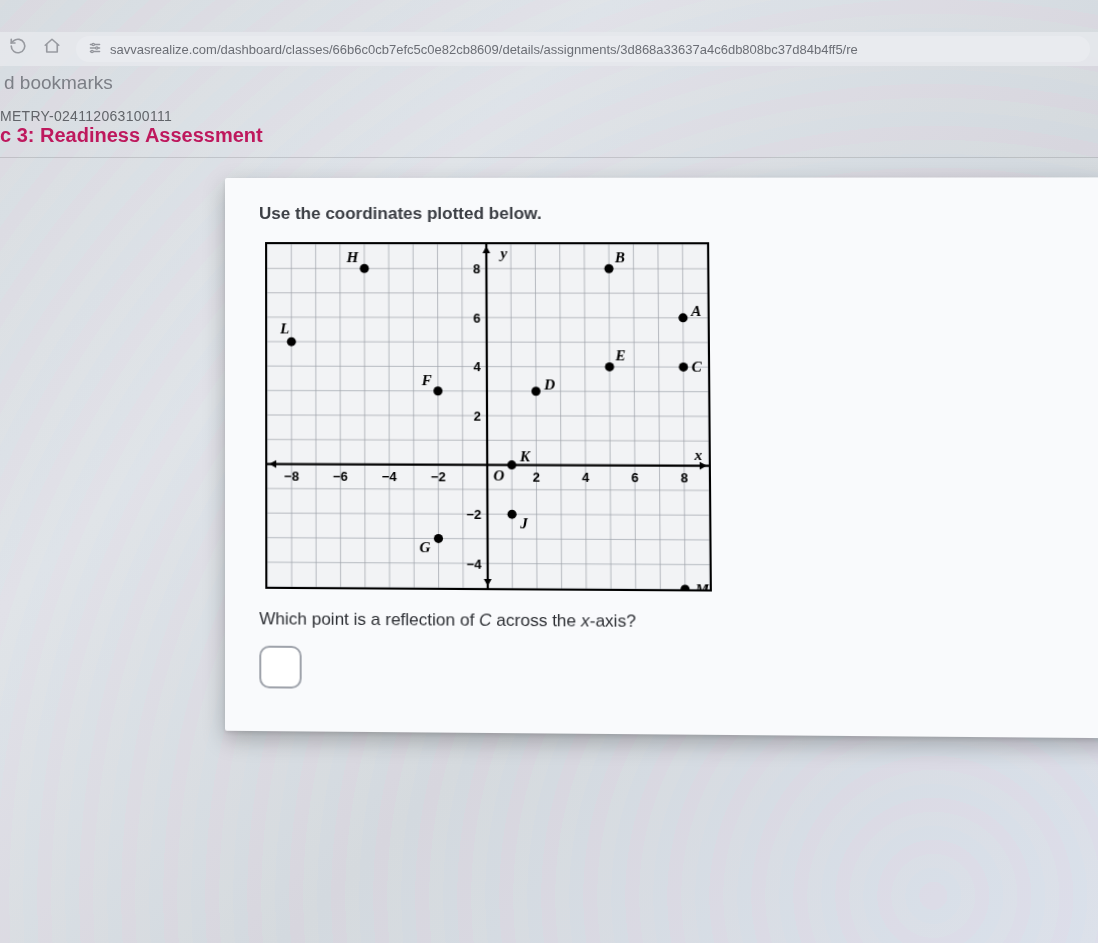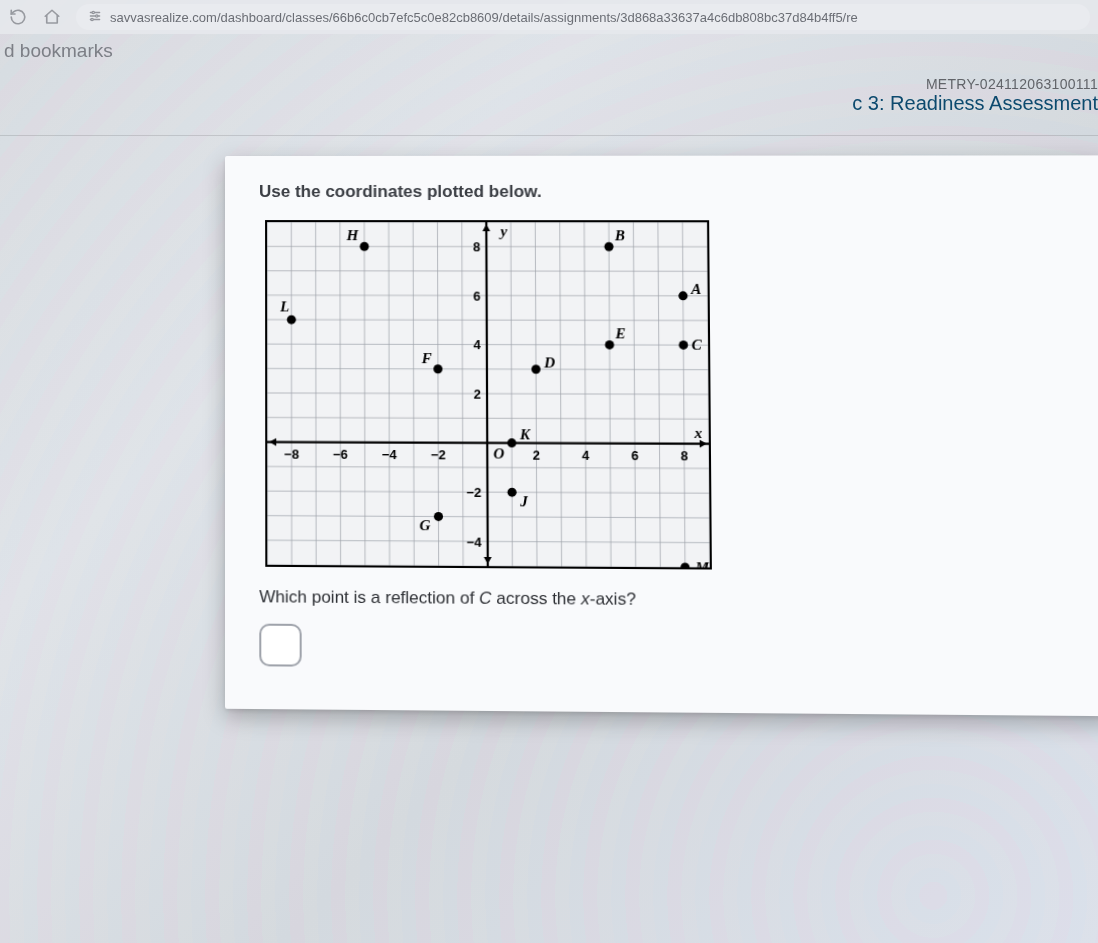--- a/index.html
+++ b/index.html
@@ -15,27 +15,27 @@
     position: absolute;
     inset: 0;
     background:
       repeating-radial-gradient(circle at 85% 95%, rgba(255,0,120,0.05) 0 14px, rgba(0,200,255,0.05) 14px 28px, rgba(180,255,120,0.05) 28px 42px);
     mix-blend-mode: overlay;
     pointer-events: none;
     z-index: 0;
   }
   .toolbar {
     display: flex;
-    align-items: center;
+    align-items: flex-start;
     gap: 14px;
     padding: 4px 8px;
     height: 34px;
     color: #5a5d64;
     background: rgba(230,232,236,0.9);
-    position: relative; z-index: 2;
+    position: relative; z-index: 2; margin-top: 32px;
   }
   .toolbar .icon { width: 20px; height: 20px; display:flex; align-items:center; justify-content:center; opacity:.55; }
   .urlbar {
     flex: 1;
     background: #e9ebef;
     border-radius: 14px;
     height: 26px;
     display: flex;
     align-items: center;
     padding: 0 12px;
@@ -46,26 +46,26 @@
   }
   .urlbar .tune { margin-right: 8px; opacity:.6; }
   .bookmarks {
     font-size: 19px;
     color: #7c7f86;
     padding: 6px 4px 10px 4px;
     position: relative; z-index: 2;
   }
   .course-hdr {
     padding: 4px 0 2px 0;
-    position: relative; z-index: 2; text-align: right;
+    position: relative; z-index: 2;
   }
   .course-id { font-size: 14px; color: #616469; letter-spacing: .3px; }
   .topic {
-    font-size: 20px; color: #0c4a6e; font-weight: 400;
-    padding-bottom: 20px;
+    font-size: 20px; color: #be185d; font-weight: 700;
+    padding-bottom: 10px;
     border-bottom: 1px solid rgba(0,0,0,0.12);
   }
   .bodyarea {
     position: relative; z-index: 2;
     padding-top: 18px;
   }
   .card {
     margin-left: 225px;
     width: 870px;
     background: #f9fafc;

